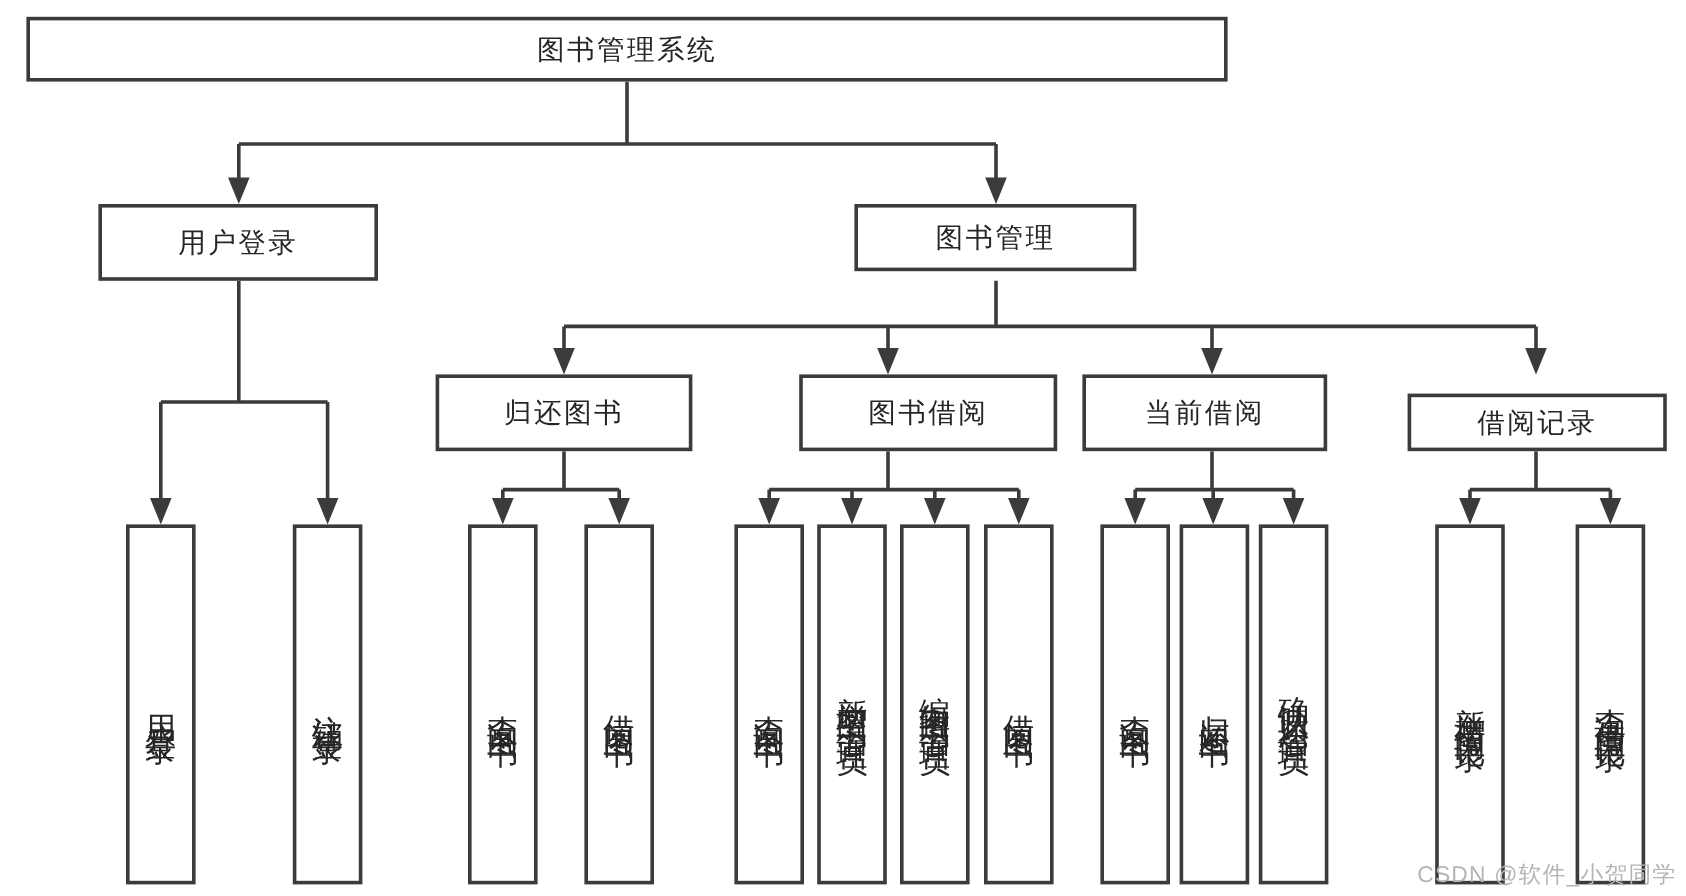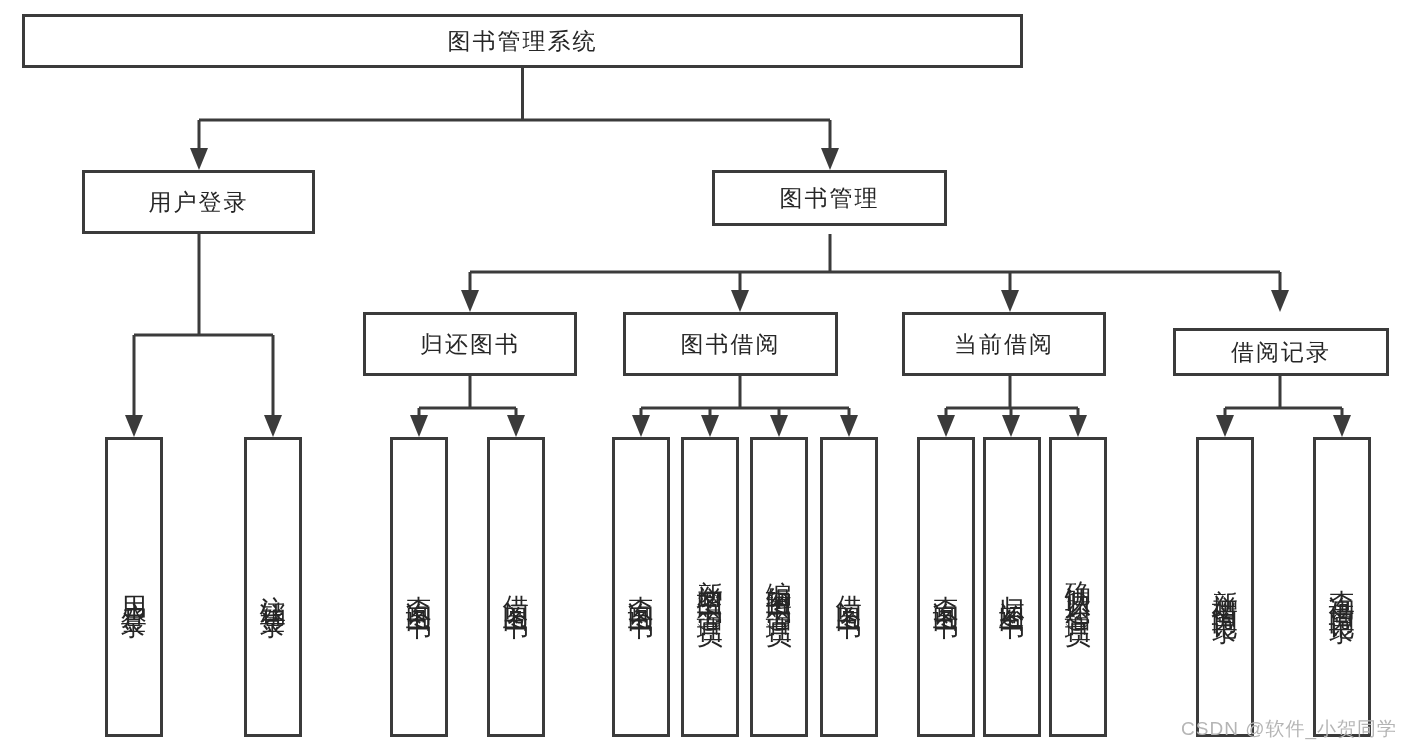--- a/index.html
+++ b/index.html
@@ -109,21 +109,21 @@
   <div class="box h" style="left:82px;top:170px;width:233px;height:64px">
     <span>用户登录</span>
   </div>
   <div class="box h" style="left:712px;top:170px;width:235px;height:56px">
     <span>图书管理</span>
   </div>
 
   <div class="box h" style="left:363px;top:312px;width:214px;height:64px">
     <span>归还图书</span>
   </div>
-  <div class="box h" style="left:623px;top:312px;width:215px;height:64px">
+  <div class="box h" style="left:666px;top:312px;width:215px;height:64px">
     <span>图书借阅</span>
   </div>
   <div class="box h" style="left:902px;top:312px;width:204px;height:64px">
     <span>当前借阅</span>
   </div>
   <div class="box h" style="left:1173px;top:328px;width:216px;height:48px">
     <span>借阅记录</span>
   </div>
 
   <div class="box v" style="left:105px;top:437px;width:58px;height:300px">

